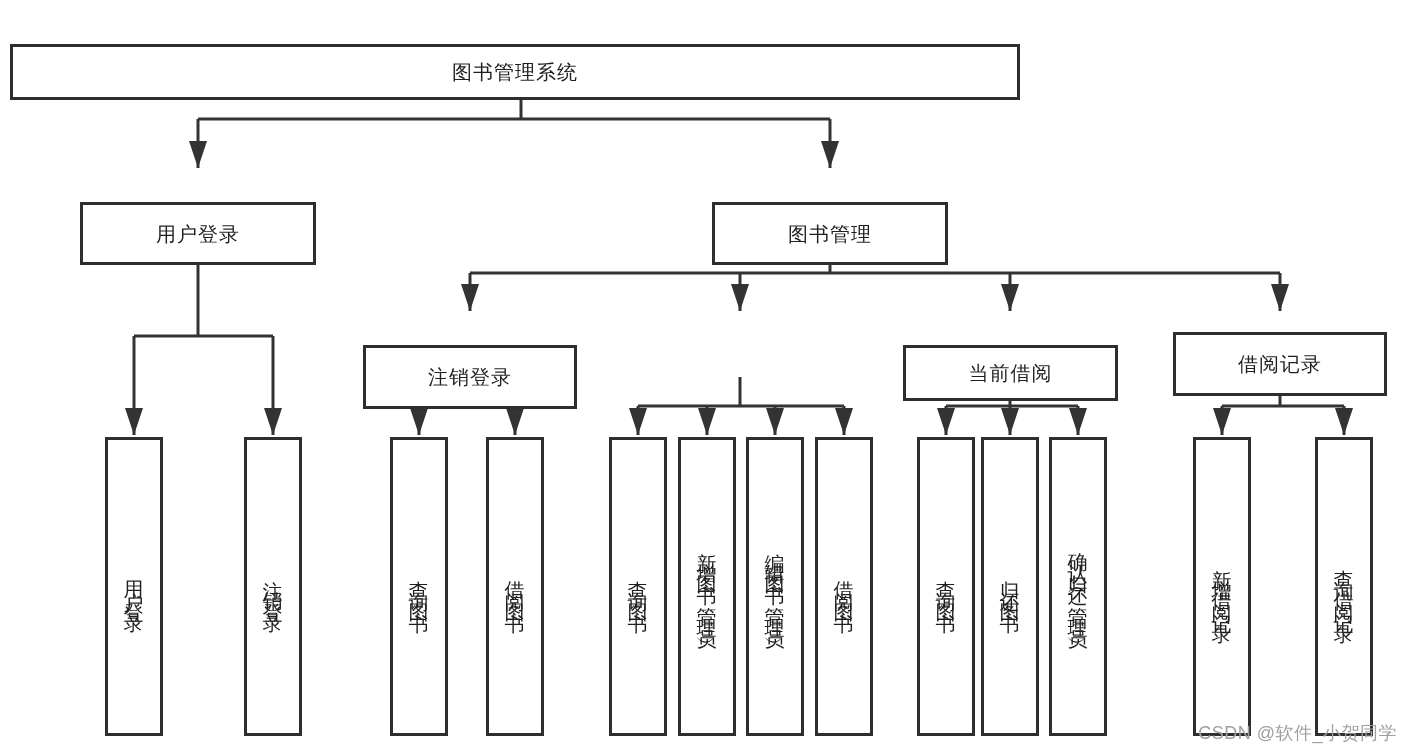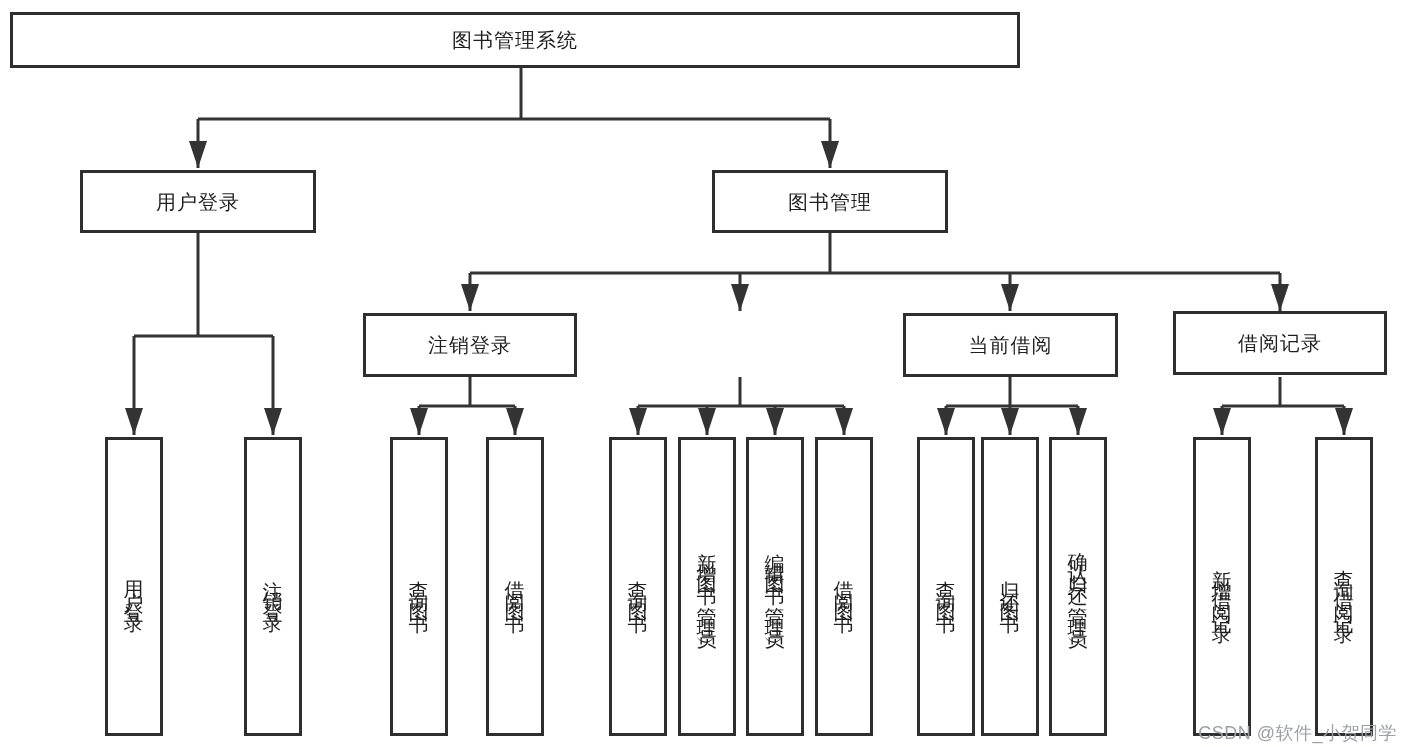--- a/index.html
+++ b/index.html
@@ -29,20 +29,21 @@
     display: flex;
     align-items: center;
     justify-content: center;
     color: #1f1f1f;
     z-index: 2;
   }
   .h-box {
     font-size: 20px;
     letter-spacing: 1px;
     line-height: 1;
+    margin-top: 32px;
   }
   .v-box {
     writing-mode: vertical-rl;
     font-size: 20px;
     letter-spacing: 11px;
     line-height: 1;
   }
   .v-box span { display: inline-block; }
   .watermark {
     position: absolute;
@@ -131,24 +132,24 @@
   <div class="box h-box" style="left:80px;top:170px;width:236px;height:63px">
     <span>用户登录</span>
   </div>
   <div class="box h-box" style="left:712px;top:170px;width:236px;height:63px">
     <span>图书管理</span>
   </div>
 
   <div class="box h-box" style="left:363px;top:313px;width:214px;height:64px">
     <span>注销登录</span>
   </div>
-  <div class="box h-box" style="left:903px;top:313px;width:215px;height:64px">
+  <div class="box h-box" style="left:903px;top:313px;width:215px;height:56px">
     <span>当前借阅</span>
   </div>
-  <div class="box h-box" style="left:1173px;top:311px;width:214px;height:64px">
+  <div class="box h-box" style="left:1173px;top:300px;width:214px;height:64px">
     <span>借阅记录</span>
   </div>
 
   <div class="box v-box" style="left:105px;top:437px;width:58px;height:299px">
     <span>用户登录</span>
   </div>
   <div class="box v-box" style="left:244px;top:437px;width:58px;height:299px">
     <span>注销登录</span>
   </div>
 

